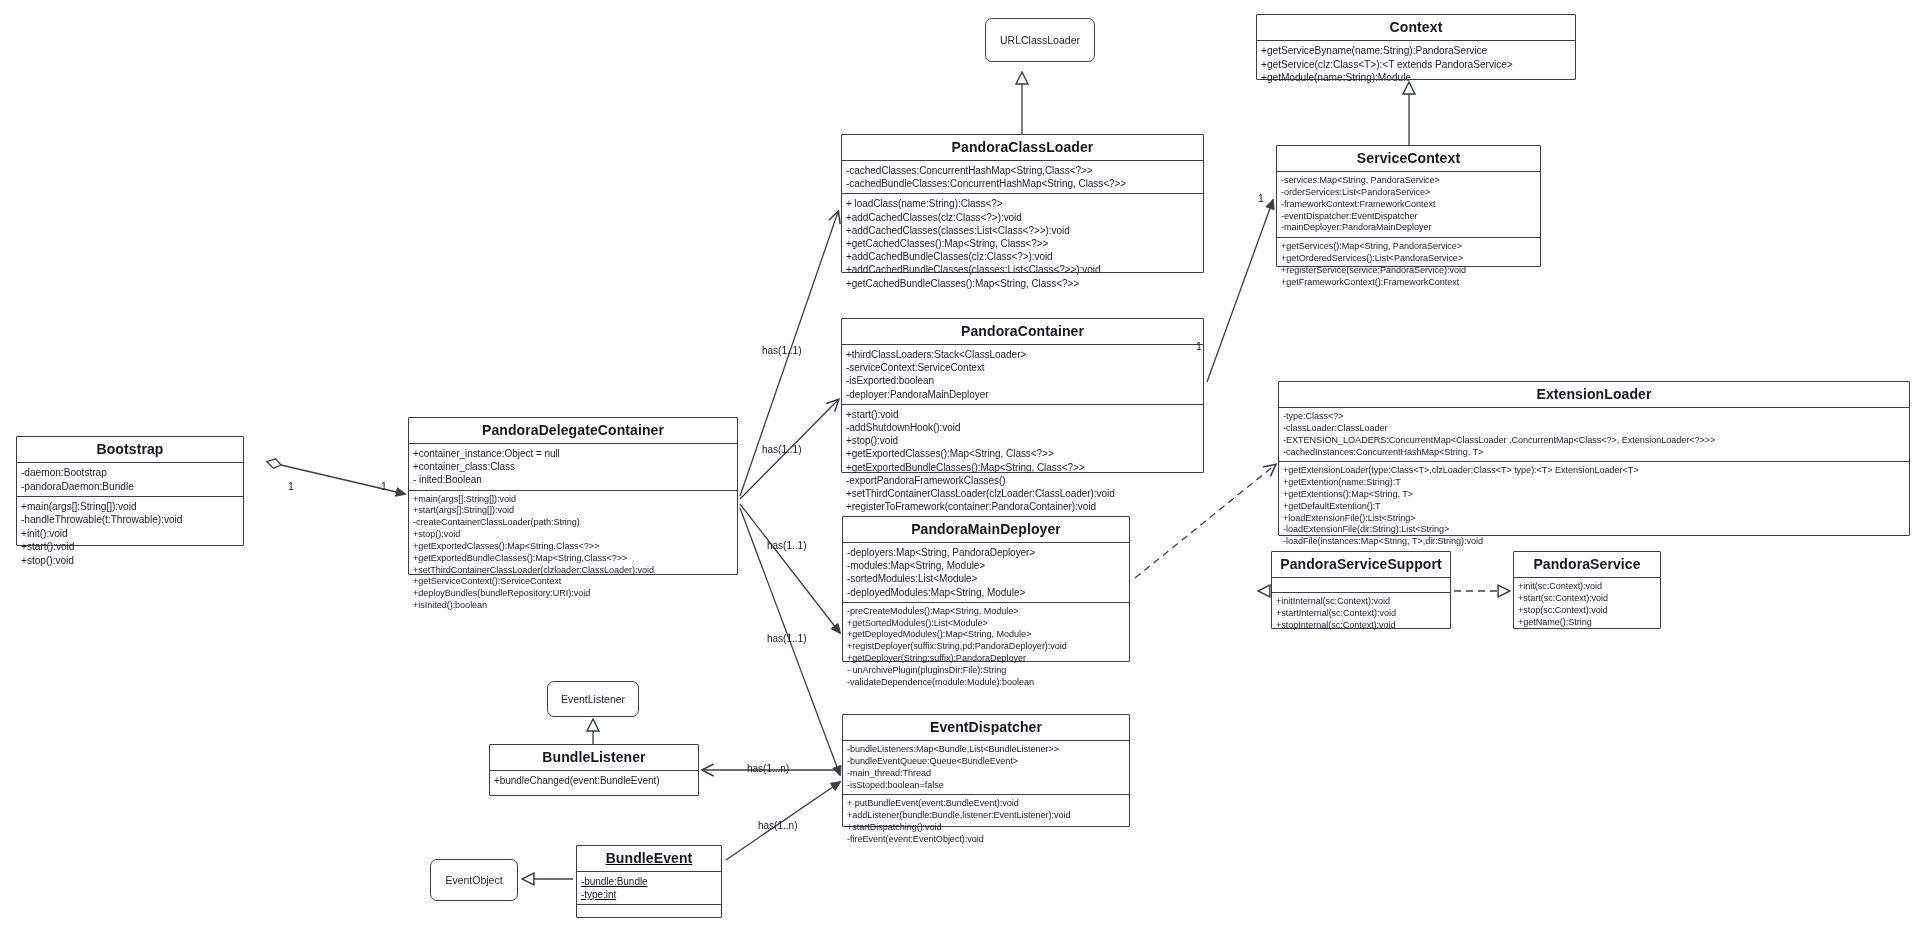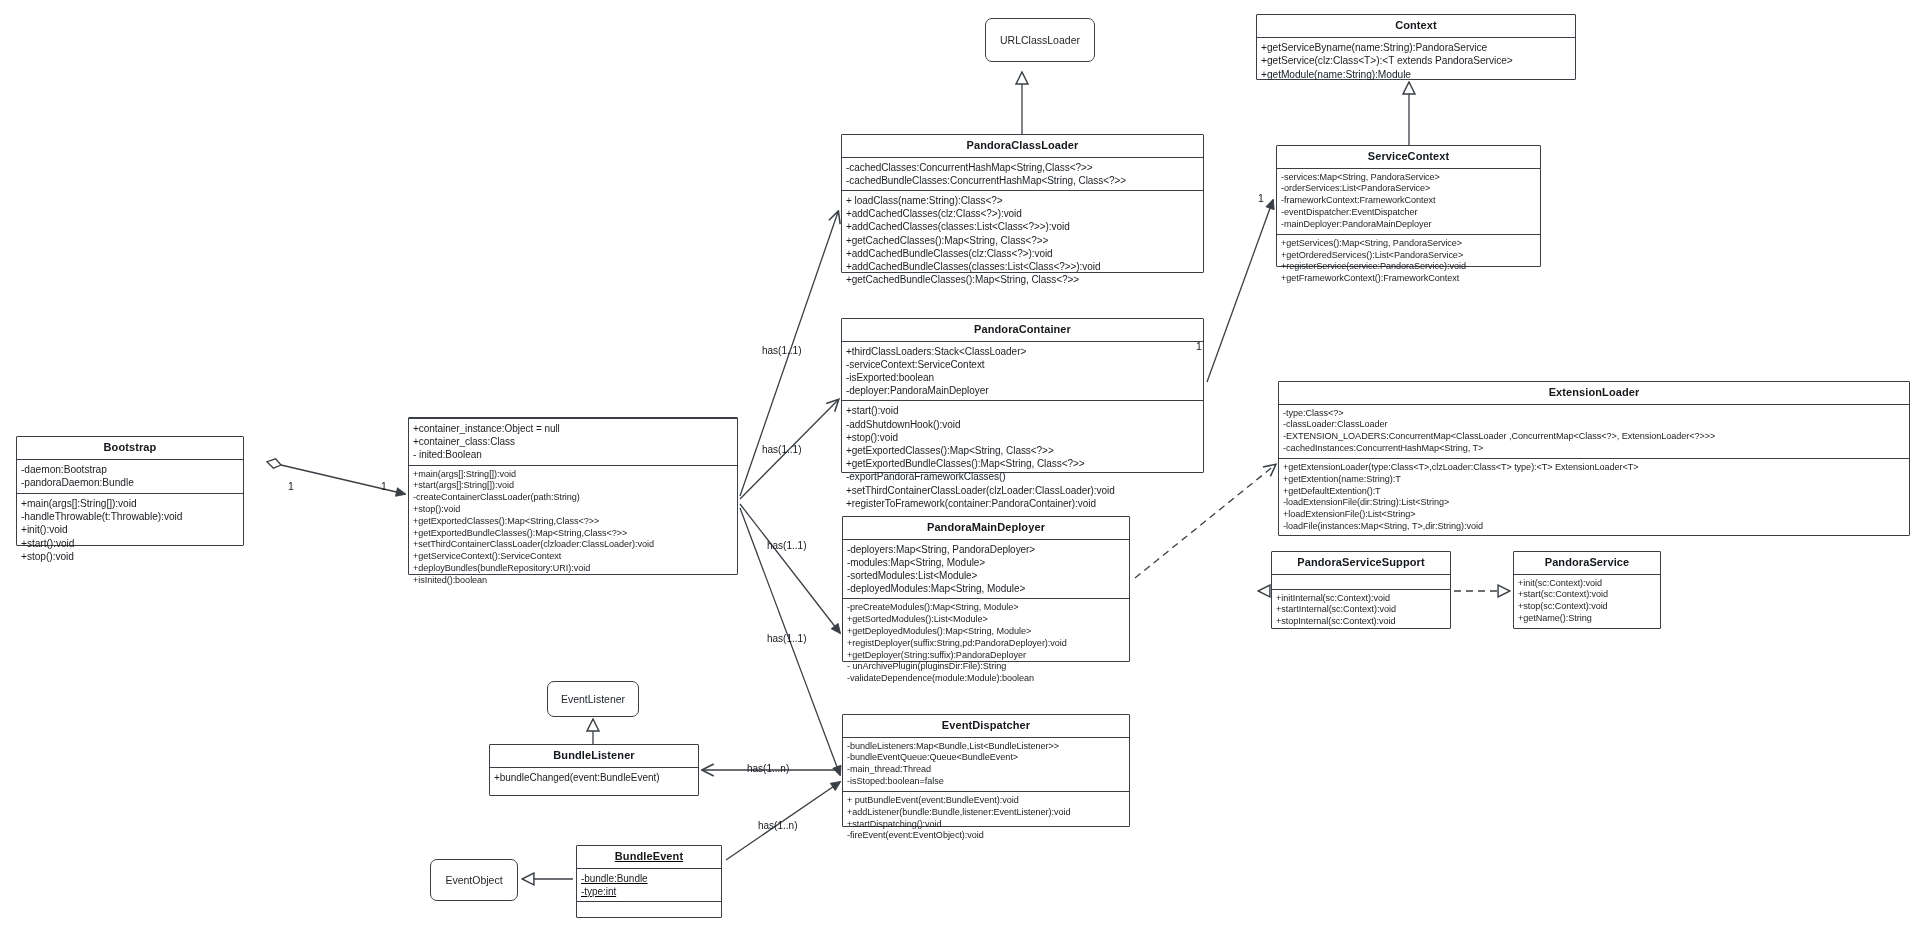--- a/index.html
+++ b/index.html
@@ -24,21 +24,21 @@
   .uml-class {
     position: absolute;
     box-sizing: border-box;
     border: 1.4px solid #3a3f45;
     background: #ffffff;
     border-radius: 1px;
   }
   .cls-title {
     text-align: center;
     font-weight: bold;
-    font-size: 11px;
+    font-size: 14px;
     color: #14181c;
     padding: 4px 4px 5px 4px;
     line-height: 1.15;
     letter-spacing: 0.1px;
   }
   .cls-sep {
     border-top: 1.4px solid #3a3f45;
   }
   .cls-compartment {
     padding: 3px 4px 3px 4px;
@@ -255,43 +255,45 @@
     <div class="cls-title">ExtensionLoader</div>
     <div class="cls-sep cls-compartment tiny">
       <div class="row">-type:Class&lt;?&gt;</div>
       <div class="row">-classLoader:ClassLoader</div>
       <div class="row">-EXTENSION_LOADERS:ConcurrentMap&lt;ClassLoader ,ConcurrentMap&lt;Class&lt;?&gt;, ExtensionLoader&lt;?&gt;&gt;&gt;</div>
       <div class="row">-cachedInstances:ConcurrentHashMap&lt;String, T&gt;</div>
     </div>
     <div class="cls-sep cls-compartment tiny">
       <div class="row">+getExtensionLoader(type:Class&lt;T&gt;,clzLoader:Class&lt;T&gt; type):&lt;T&gt; ExtensionLoader&lt;T&gt;</div>
       <div class="row">+getExtention(name:String):T</div>
+      <div class="row">+getExtentions():Map&lt;String, T&gt;</div>
       <div class="row">+getDefaultExtention():T</div>
+      <div class="row">+loadExtensionFile():List&lt;String&gt;</div>
       <div class="row">-loadExtensionFile(dir:String):List&lt;String&gt;</div>
-      <div class="row">+loadExtensionFile():List&lt;String&gt;</div>
       <div class="row">-loadFile(instances:Map&lt;String, T&gt;,dir:String):void</div>
     </div>
   </div>
 
   <div class="uml-class" style="left:16px; top:436px; width:228px; height:110px;">
     <div class="cls-title">Bootstrap</div>
     <div class="cls-sep cls-compartment">
       <div class="row">-daemon:Bootstrap</div>
       <div class="row">-pandoraDaemon:Bundle</div>
     </div>
     <div class="cls-sep cls-compartment">
       <div class="row">+main(args[]:String[]):void</div>
       <div class="row">-handleThrowable(t:Throwable):void</div>
       <div class="row">+init():void</div>
       <div class="row">+start():void</div>
       <div class="row">+stop():void</div>
     </div>
   </div>
 
   <div class="uml-class" style="left:408px; top:417px; width:330px; height:158px;">
+    <div class="cls-title">PandoraDelegateContainer</div>
     <div class="cls-sep cls-compartment small">
       <div class="row">+container_instance:Object = null</div>
       <div class="row">+container_class:Class</div>
       <div class="row">- inited:Boolean</div>
     </div>
     <div class="cls-sep cls-compartment tiny">
       <div class="row">+main(args[]:String[]):void</div>
       <div class="row">+start(args[]:String[]):void</div>
       <div class="row">-createContainerClassLoader(path:String)</div>
       <div class="row">+stop():void</div>

